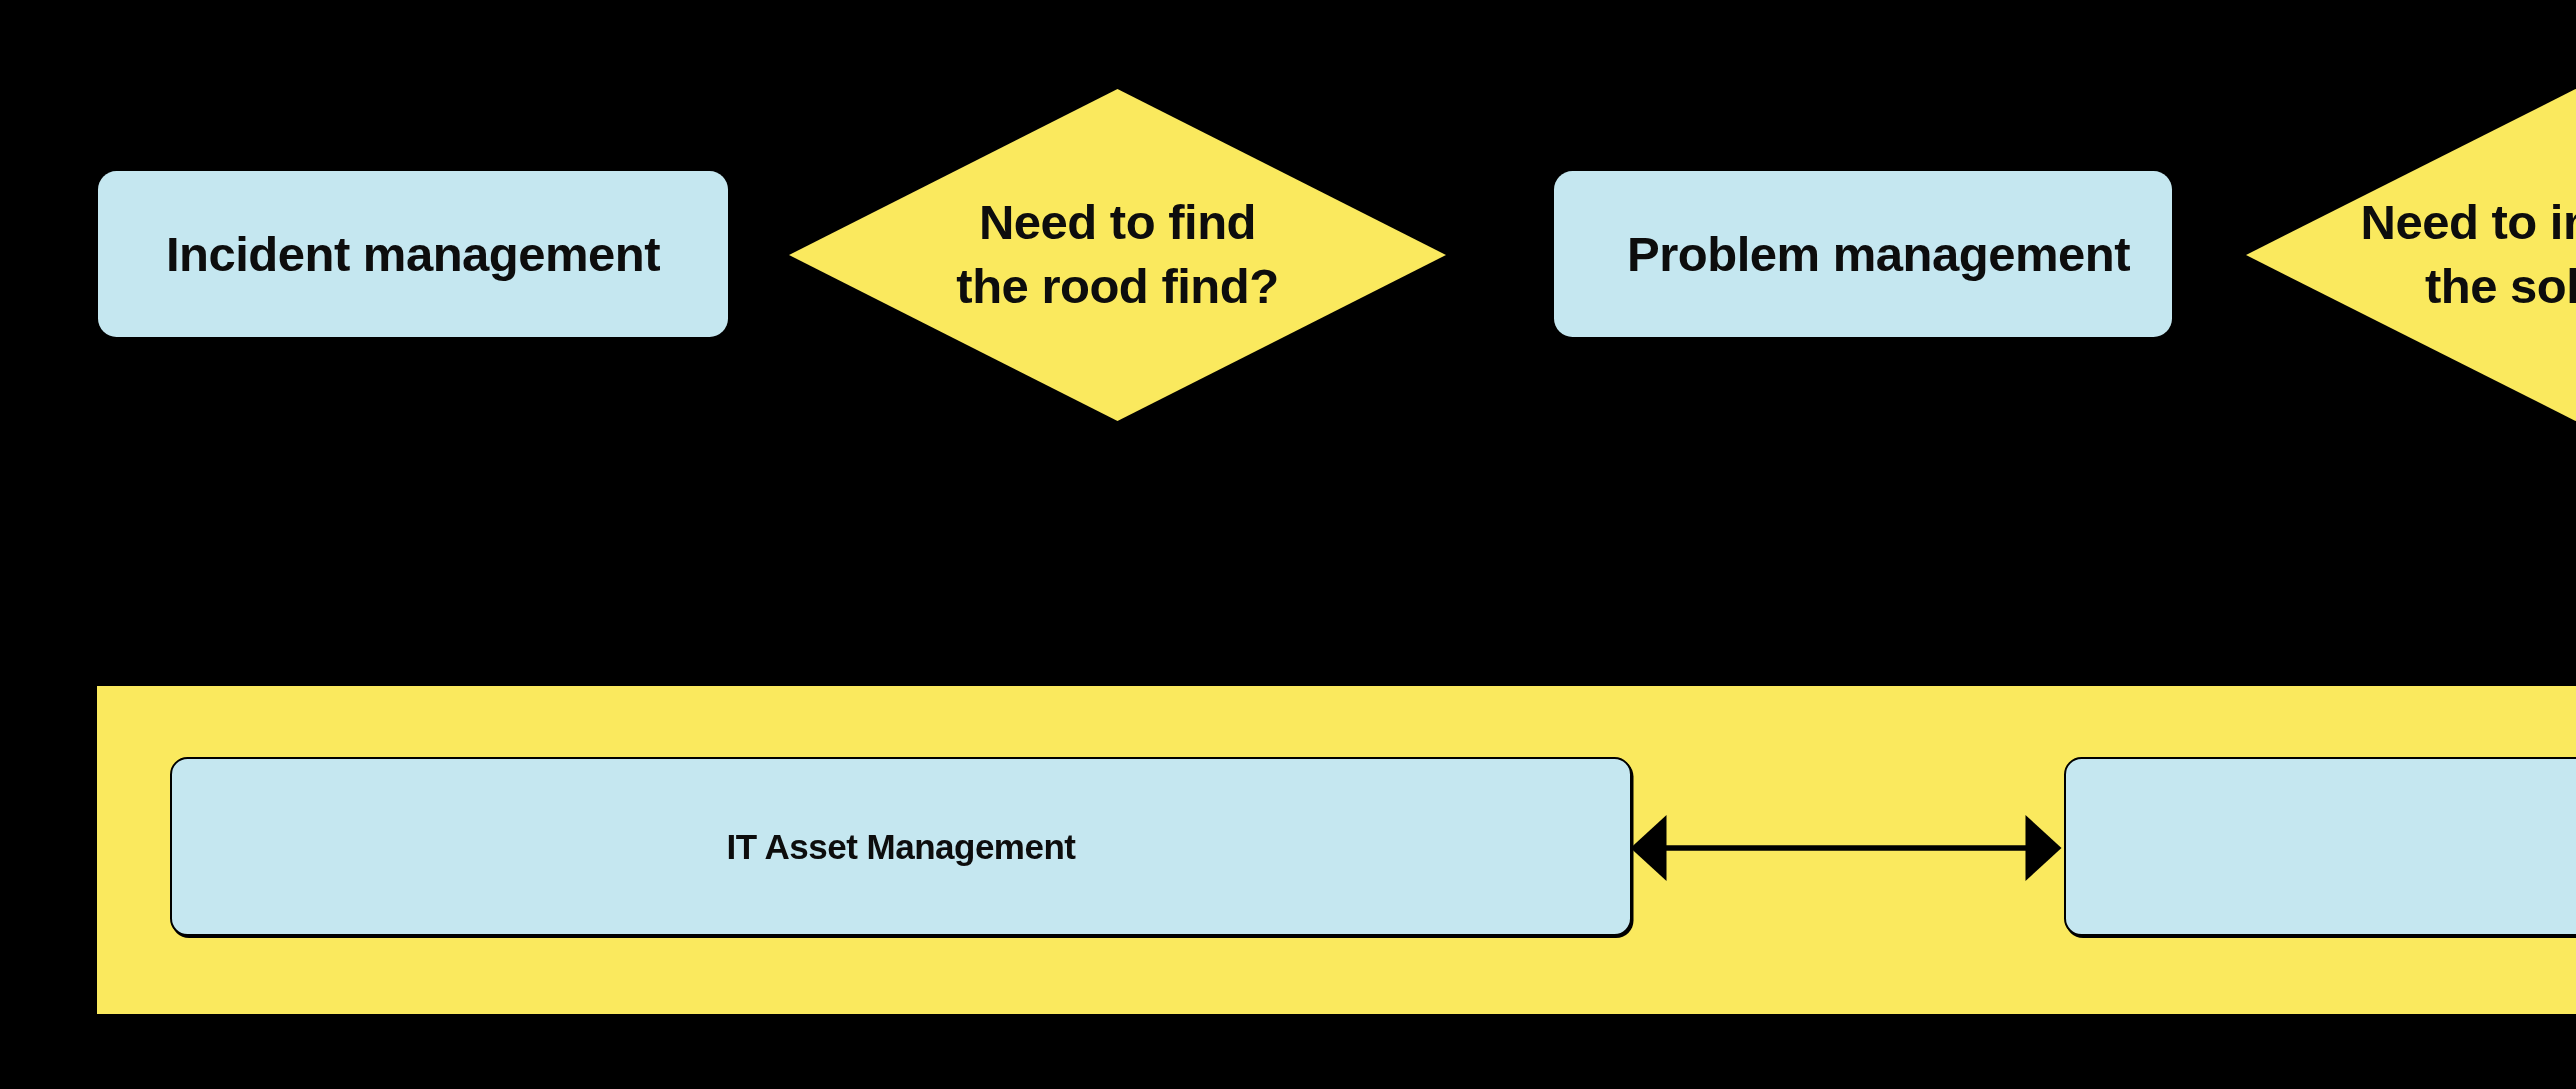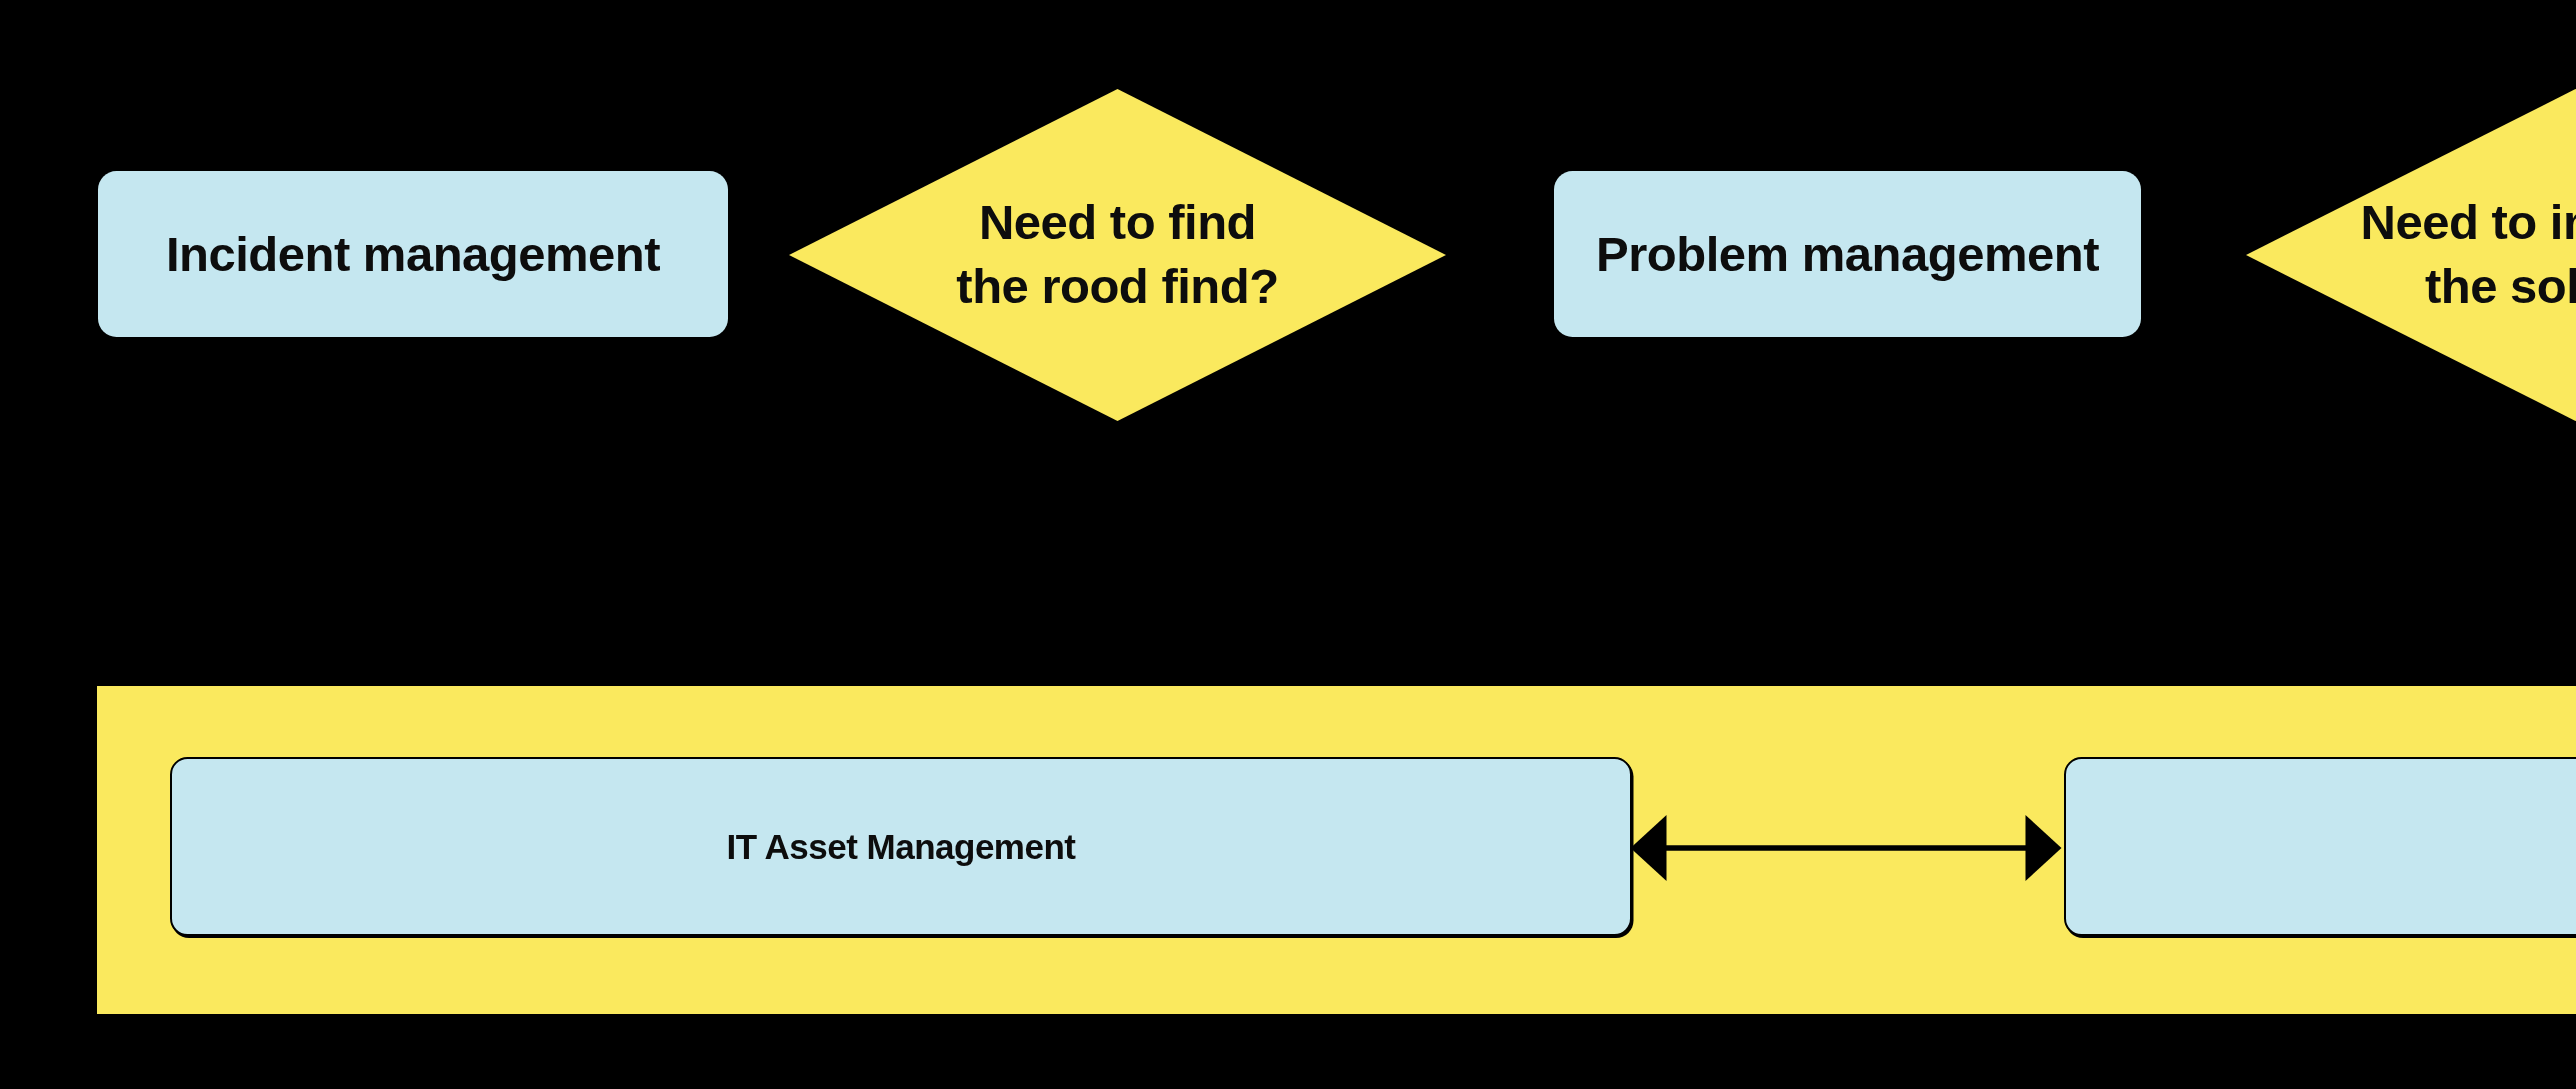--- a/index.html
+++ b/index.html
@@ -20,21 +20,21 @@
   .process{
     position:absolute;
     display:flex;align-items:center;justify-content:center;
     background:var(--process);
     border-radius:18.5px;
     color:var(--text);
     font-weight:700;font-size:49px;letter-spacing:-0.5px;
     text-align:center;
   }
   #n-incident{left:98px;top:171px;width:630px;height:166px;}
-  #n-problem{left:1554px;top:171px;width:587px;height:166px;}
+  #n-problem{left:1554px;top:171px;width:587px;height:166px;padding-left:31px;}
   .diamond{
     position:absolute;
     background:var(--decision);
     clip-path:polygon(50% 0,100% 50%,50% 100%,0 50%);
     display:flex;align-items:center;justify-content:center;
   }
   #n-decision1{left:789px;top:89px;width:657px;height:332px;}
   #n-decision2{left:2246px;top:89px;width:659px;height:332px;}
   .dlabel{
     display:flex;flex-direction:column;gap:10.3px;

